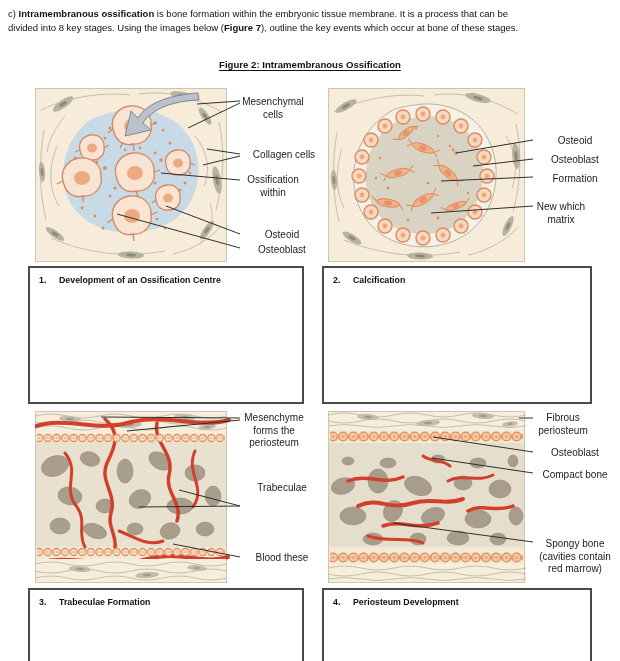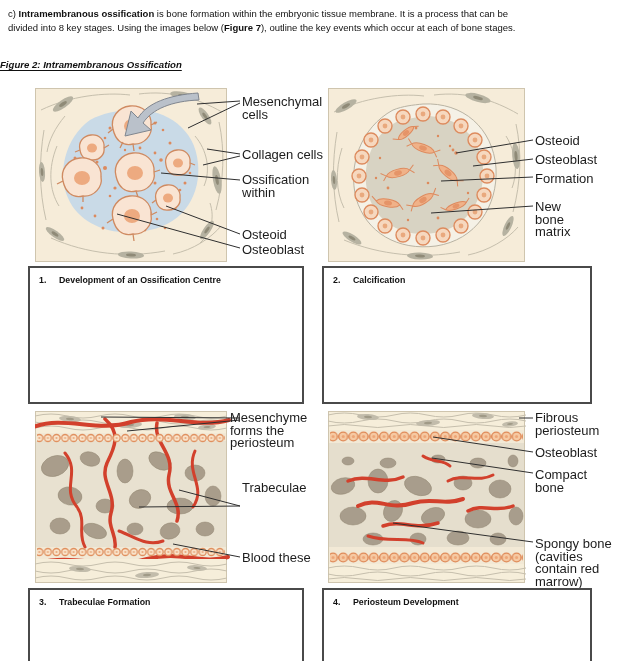--- a/index.html
+++ b/index.html
@@ -7,50 +7,50 @@
   #page {
     position: relative; width: 620px; height: 661px;
     background: #ffffff; overflow: hidden; color: #1a1a1a; padding-left: 40px;
   }
   .intro {
     position: absolute; left: 8px; top: 7px; width: 608px;
     font-size: 9.5px; line-height: 14px; color: #111;
   }
   .intro .b { font-weight: bold; }
   .fig-title-wrap {
-    position: absolute; left: 0; top: 54px; width: 620px; text-align: left; font-style: italic;
+    position: absolute; left: 0; top: 54px; width: 620px; text-align: center;
   }
   .fig-title {
     font-size: 9.6px; font-weight: bold; text-decoration: underline;
     text-underline-offset: 2px; color: #111;
   }
   .panel { position: absolute; }
   .fig-label {
-    position: absolute; font-size: 13px; line-height: 12.5px;
-    color: #1c1c1c; width: 80px;
+    position: absolute; font-size: 10px; line-height: 12.5px;
+    color: #1c1c1c; width: 80px; text-align: center;
   }
   .answer-box {
     position: absolute; border: 2px solid #4a4a4a; background: #ffffff;
     display: flex; flex-direction: column;
   }
   .box-head {
     display: flex; align-items: flex-start;
     padding: 7px 6px 0 9px; font-size: 8.8px; font-weight: bold; color: #111;
   }
   .box-num { flex: none; width: 20px; }
   .box-area { flex: 1; }
 </style>
 </head>
 <body>
 
 <div id="page">
 
   <div class="intro">
     <div><span>c) </span><span class="b">Intramembranous ossification</span><span> is bone formation within the embryonic tissue membrane. It is a process that can be</span></div>
-    <div><span>divided into 8 key stages. Using the images below (</span><span class="b">Figure 7</span><span>), outline the key events which occur at each of bone stages.</span></div>
+    <div><span>divided into 8 key stages. Using the images below (</span><span class="b">Figure 7</span><span>), outline the key events which occur at bone of these stages.</span></div>
   </div>
 
   <div class="fig-title-wrap">
     <span class="fig-title">Figure 2: Intramembranous Ossification</span>
   </div>
 
   <svg class="panel" style="left:35px;top:88px" width="275" height="174" viewBox="0 0 275 174">
     <rect x="0.5" y="0.5" width="191" height="173" fill="#f6ecd9" stroke="#cfc5ae"></rect>
     <g stroke="#c6bfad" fill="none" stroke-width="1">
       <path d="M6,22 C35,8 70,4 95,7"></path>
@@ -325,21 +325,21 @@
     <g stroke="#2f2f2f" stroke-width="1">
       <path d="M205,52 L128,65"></path>
       <path d="M205,71 L145,78"></path>
       <path d="M205,89 L113,93"></path>
       <path d="M205,118 L103,125"></path>
     </g>
   </svg>
   <div class="fig-label" style="left:535px;top:135px">Osteoid</div>
   <div class="fig-label" style="left:535px;top:154px">Osteoblast</div>
   <div class="fig-label" style="left:535px;top:173px">Formation</div>
-  <div class="fig-label" style="left:535px;top:201px;width:52px">New bone matrix</div>
+  <div class="fig-label" style="left:535px;top:201px;width:52px">New which matrix</div>
 
   <div class="answer-box" style="left:28px;top:266px;width:276px;height:138px">
     <div class="box-head">
       <span class="box-num">1.</span>
       <span class="box-title">Development of an Ossification Centre</span>
     </div>
     <div class="box-area"></div>
   </div>
   <div class="answer-box" style="left:322px;top:266px;width:270px;height:138px">
     <div class="box-head">
@@ -433,21 +433,21 @@
         </g>
     </g>
     <g stroke="#2f2f2f" stroke-width="1">
       <path d="M205,7 L66,6"></path>
         <path d="M205,9 L92,20"></path>
       <path d="M205,95 L144,79"></path>
         <path d="M205,95 L104,96"></path>
       <path d="M205,146 L138,133"></path>
     </g>
   </svg>
-  <div class="fig-label" style="left:230px;top:412px;width:64px">Mesenchyme forms the periosteum</div>
+  <div class="fig-label" style="left:242px;top:412px;width:64px">Mesenchyme forms the periosteum</div>
   <div class="fig-label" style="left:242px;top:482px">Trabeculae</div>
   <div class="fig-label" style="left:242px;top:552px">Blood these</div>
 
   <svg class="panel" style="left:328px;top:411px" width="264" height="172" viewBox="0 0 264 172">
     <defs>
       <pattern id="rowD" x="0" y="0" width="10.2" height="400" patternUnits="userSpaceOnUse">
         <circle cx="5" cy="25.5" r="4.4" fill="#f6c9a2" stroke="#df8a58" stroke-width="1.4"></circle>
         <circle cx="5" cy="25.5" r="1.5" fill="#eda576"></circle>
       </pattern>
     </defs>

